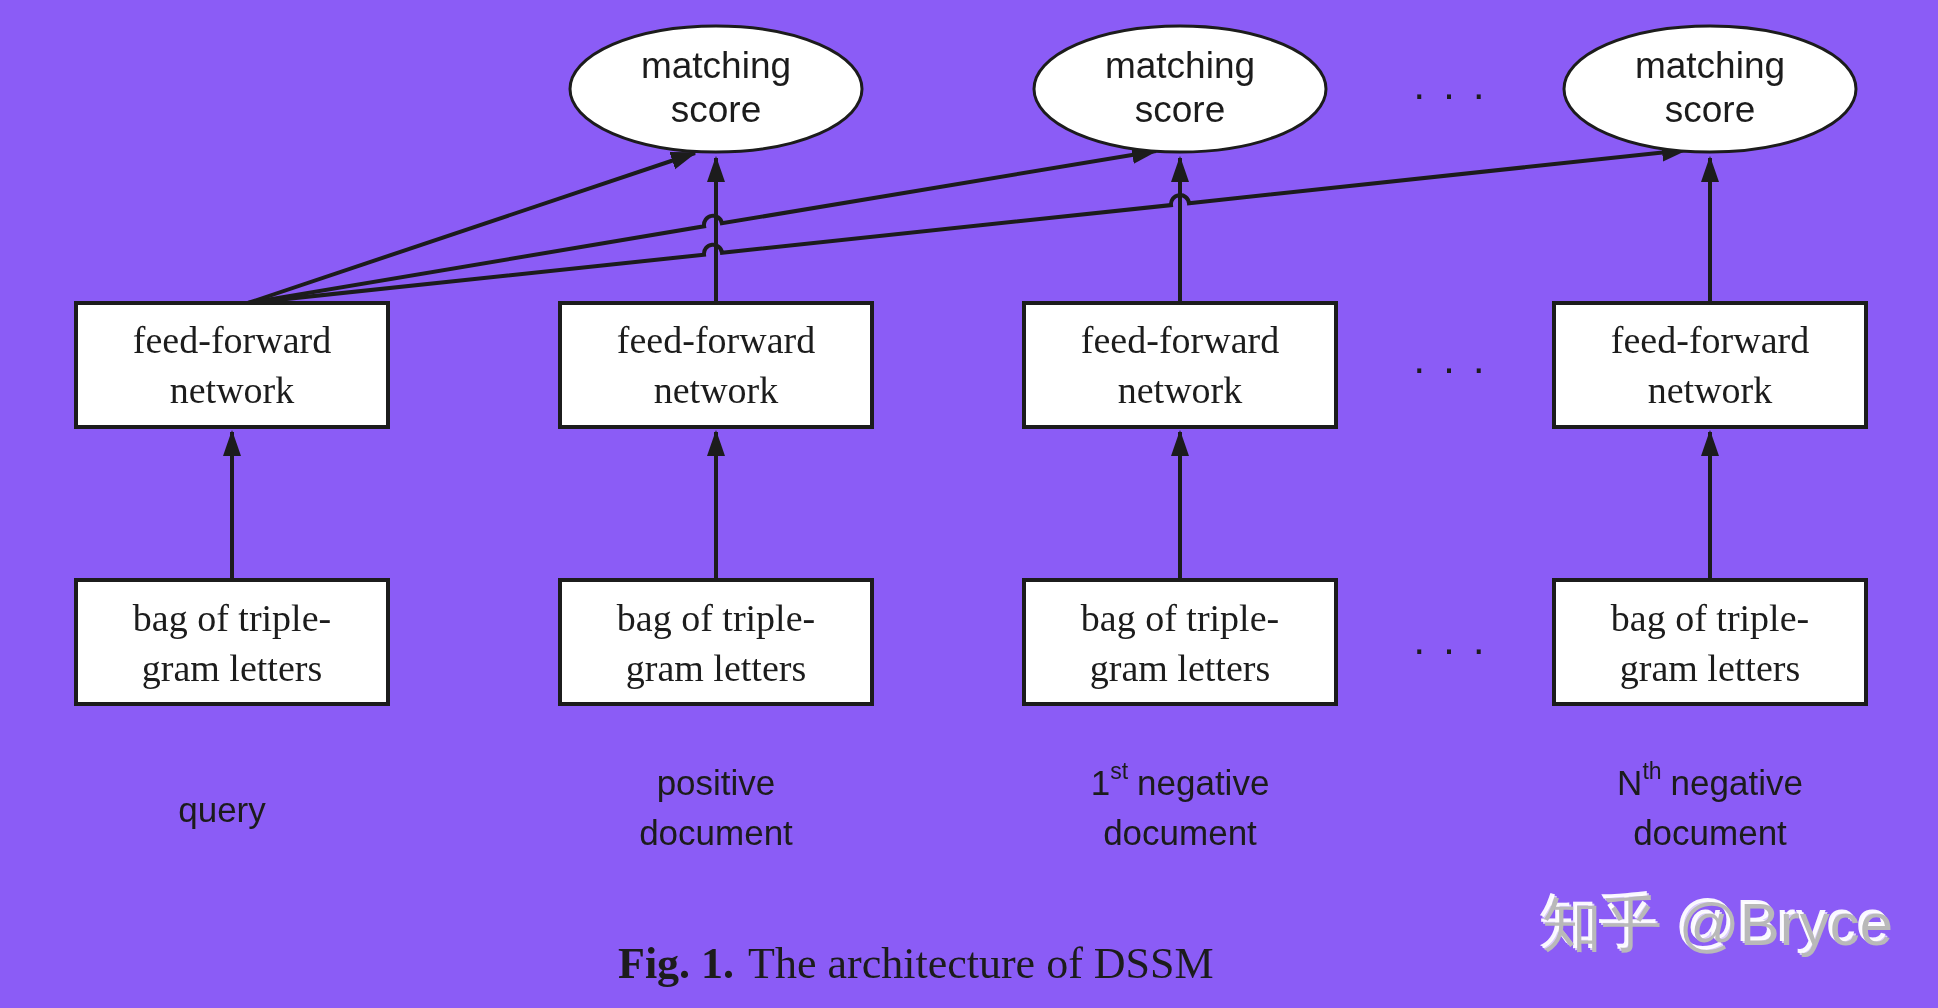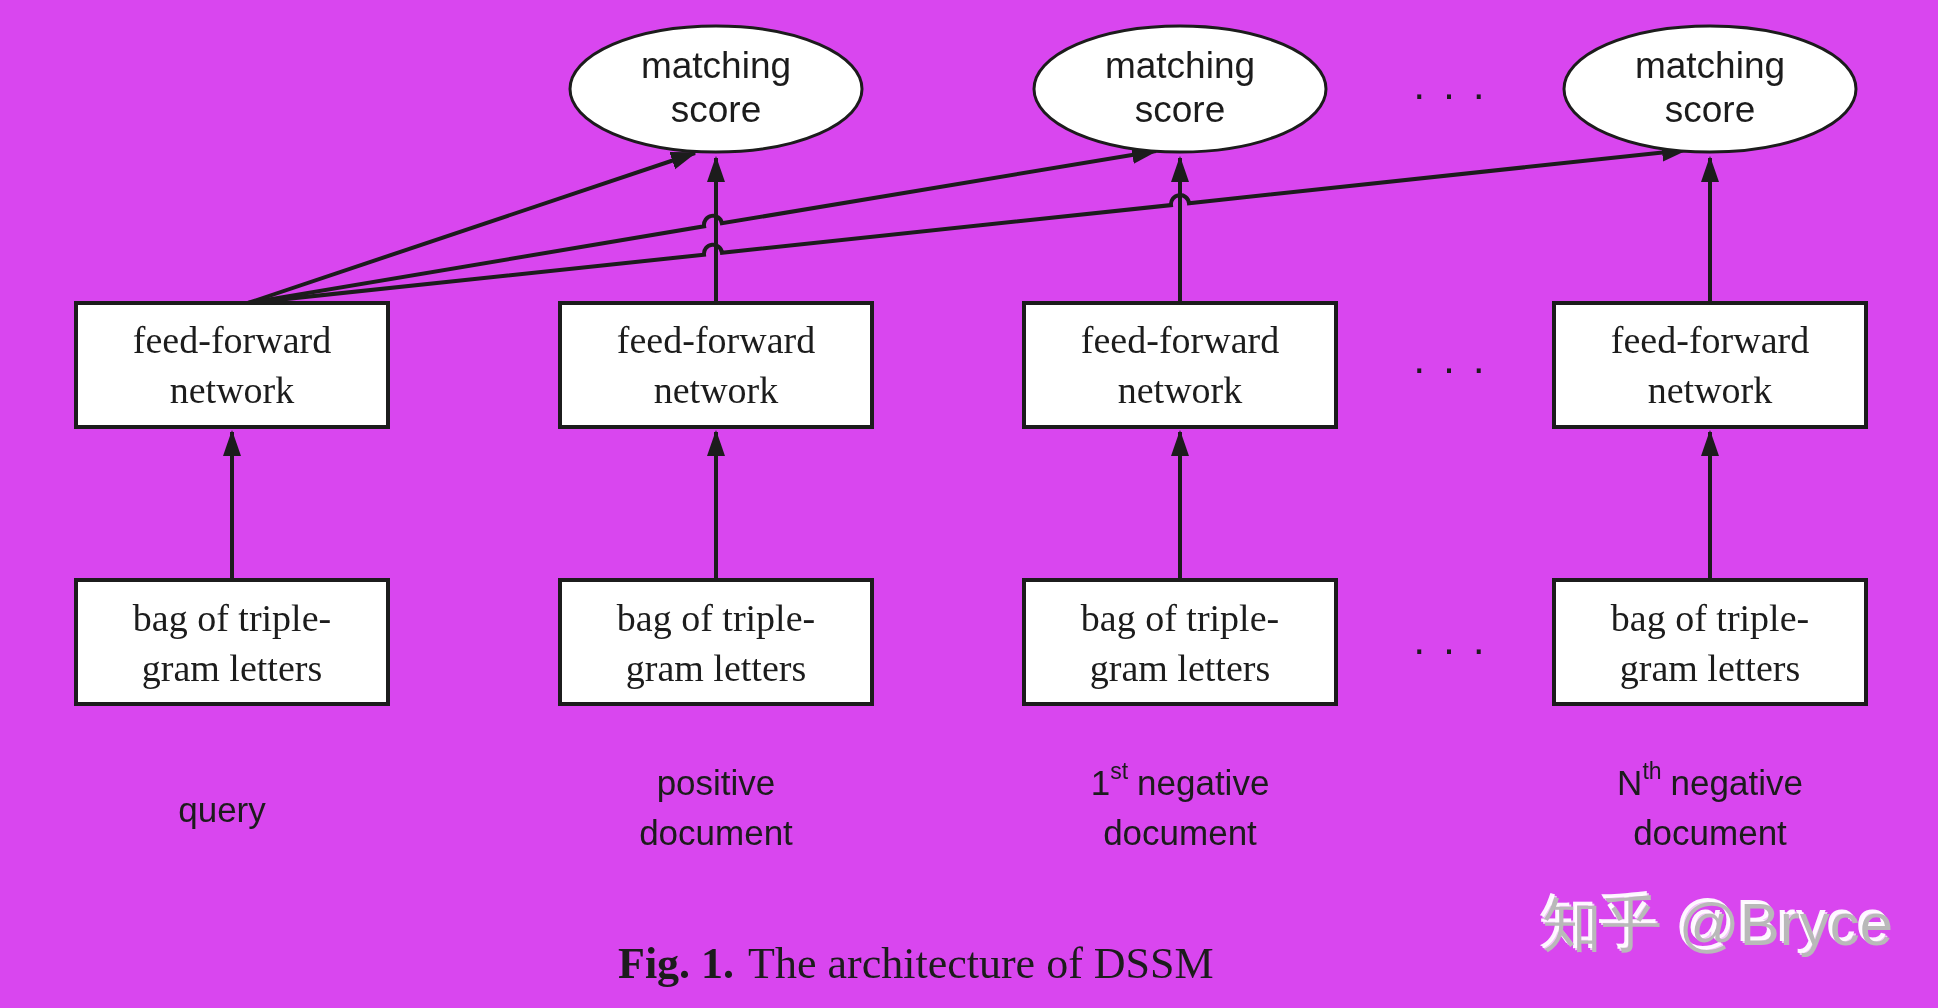--- a/index.html
+++ b/index.html
@@ -1,20 +1,20 @@
 <!DOCTYPE html>
 <html><head>
 <meta charset="utf-8">
 <style>
   html, body { margin: 0; padding: 0; background: #ffffff; }
   .stage {
     position: relative;
     width: 1938px;
     height: 1008px;
-    background: #d946ef;
+    background: #8b5cf6;
     overflow: hidden;
   }
   svg { display: block; }
   .ink-stroke { stroke: #1c1c1c; fill: none; }
   .node-fill { fill: #ffffff; stroke: #1c1c1c; }
   .sans  { font-family: "Liberation Sans", sans-serif; fill: #1c1c1c; }
   .serif { font-family: "Liberation Serif", serif; fill: #1c1c1c; }
   .score-text { font-size: 37px; }
   .box-text   { font-size: 38px; }
   .col-label  { font-size: 35px; }

